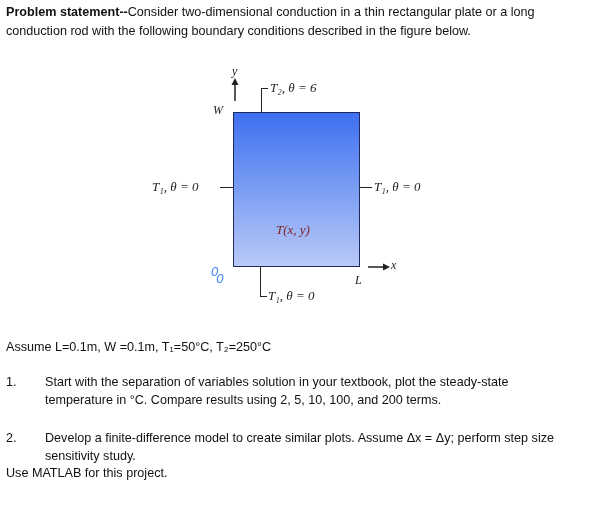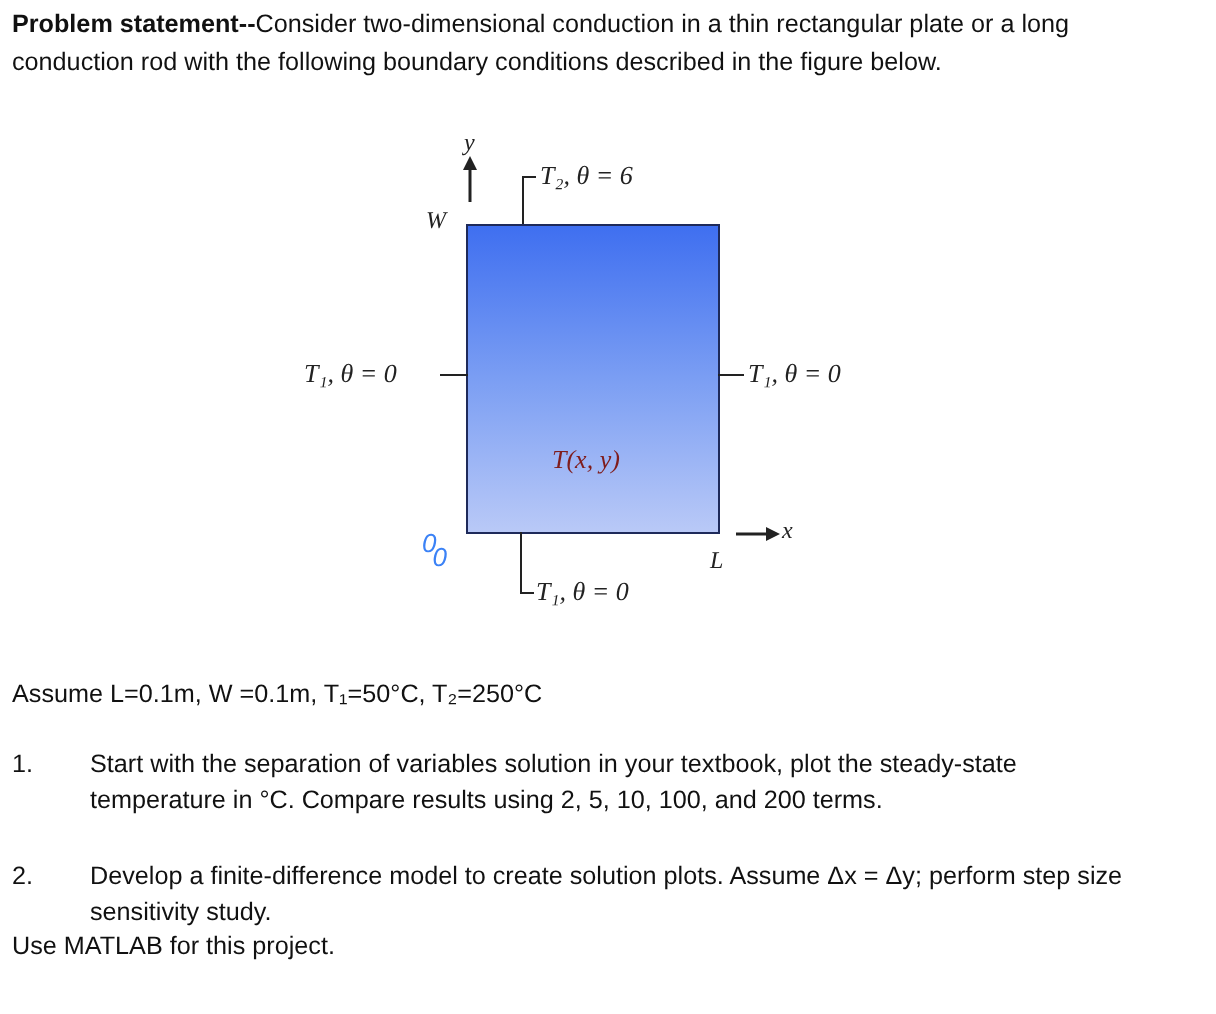--- a/index.html
+++ b/index.html
@@ -65,17 +65,17 @@
 <div class="p" style="top:338px;">Assume L=0.1m, W =0.1m, T₁=50°C,  T₂=250°C</div>
 
 <div class="list-item" style="top:373px;">
   <span class="n">1.</span>
   <span class="t">Start with the separation of variables solution in your textbook, plot the steady-state</span>
   <span class="t" style="top:18px;">temperature in °C.  Compare results using 2, 5, 10, 100, and 200 terms.</span>
 </div>
 
 <div class="list-item" style="top:429px;">
   <span class="n">2.</span>
-  <span class="t">Develop a finite-difference model to create solution plots.  Assume Δx = Δy; perform step size</span>
+  <span class="t">Develop a finite-difference model to create similar plots.  Assume Δx = Δy; perform step size</span>
   <span class="t" style="top:18px;text-align:right;">sensitivity study.</span>
 </div>
 
 <div class="p" style="top:464px;">Use MATLAB for this project.</div>
 
 </body></html>

